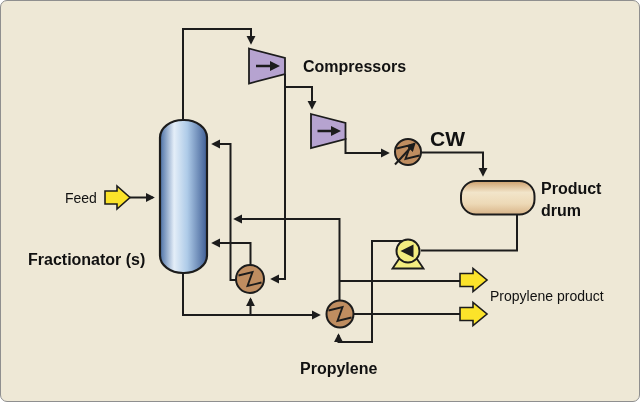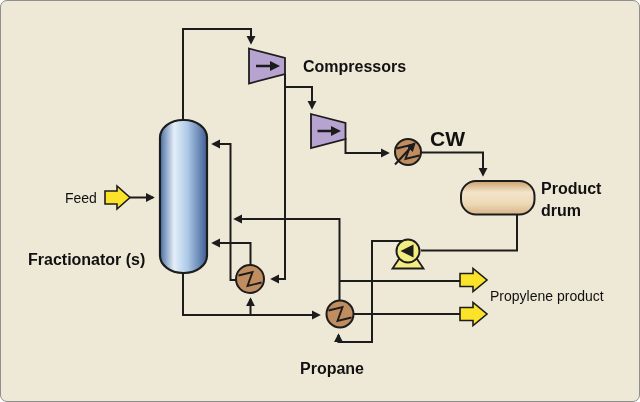--- a/index.html
+++ b/index.html
@@ -113,15 +113,15 @@
     <polygon class="sym" points="104,190 116,190 116,185 129,196.5 116,208 116,203 104,203" stroke-width="1.6" fill="#FBE32A"></polygon>
     <polygon class="sym" points="459,272.5 472,272.5 472,267.5 486,279 472,290.5 472,285.5 459,285.5" stroke-width="1.6" fill="#FBE32A"></polygon>
     <polygon class="sym" points="459,306.5 472,306.5 472,301.5 486,313 472,324.5 472,319.5 459,319.5" stroke-width="1.6" fill="#FBE32A"></polygon>
   </svg>
 
   <div class="lbl reg" style="left:64px;  top:189px;">Feed</div>
   <div class="lbl bold" style="left:11px;  top:249px;margin-left:16px;">Fractionator (s)</div>
   <div class="lbl bold" style="left:302px; top:56px;">Compressors</div>
   <div class="lbl bold" style="left:429px; top:125px;font-size:21px;">CW</div>
   <div class="lbl bold wrap" style="left:540px; top:177px; width:72px;">Product drum</div>
-  <div class="lbl bold" style="left:299px; top:358px;">Propane</div>
+  <div class="lbl bold" style="left:299px; top:358px;">Propylene</div>
   <div class="lbl reg" style="left:489px; top:287px;">Propylene product</div>
 </div>
 
 </body></html>

